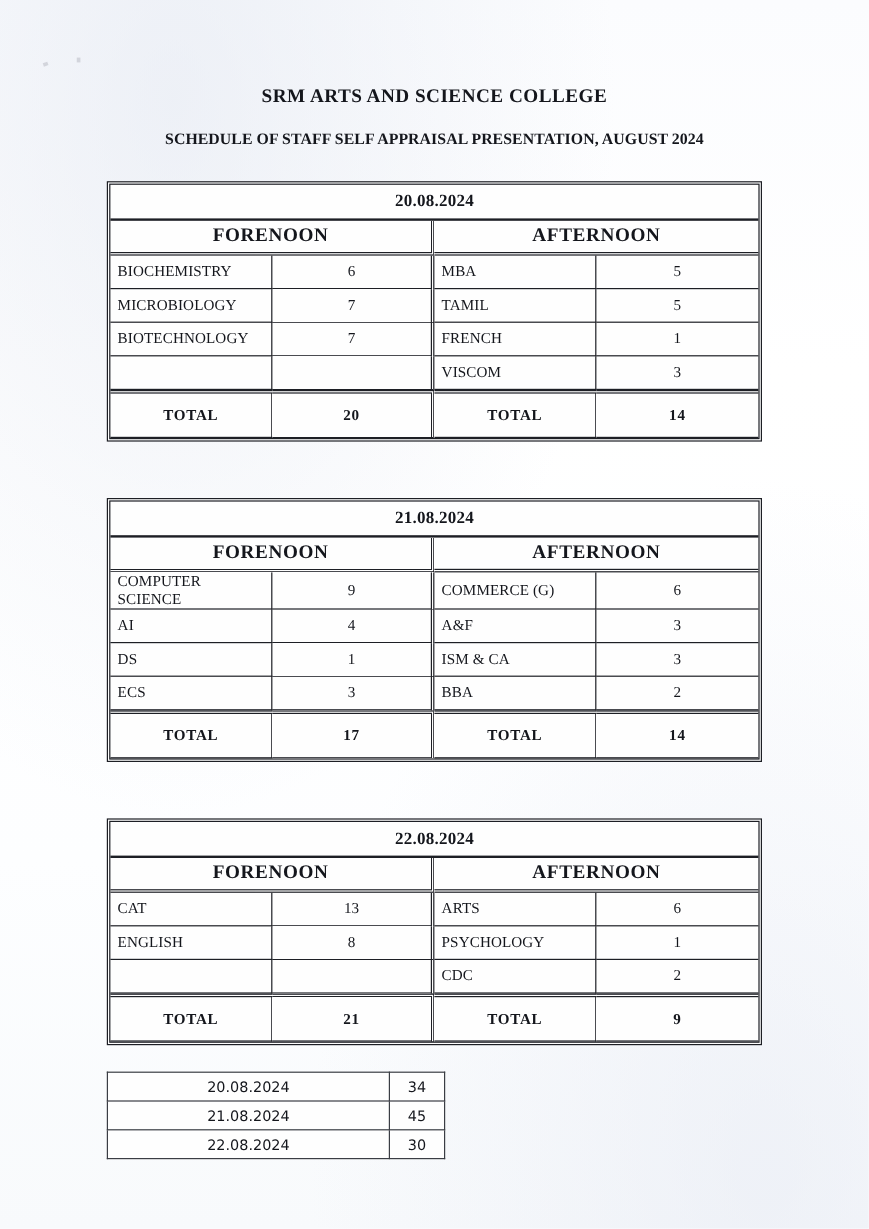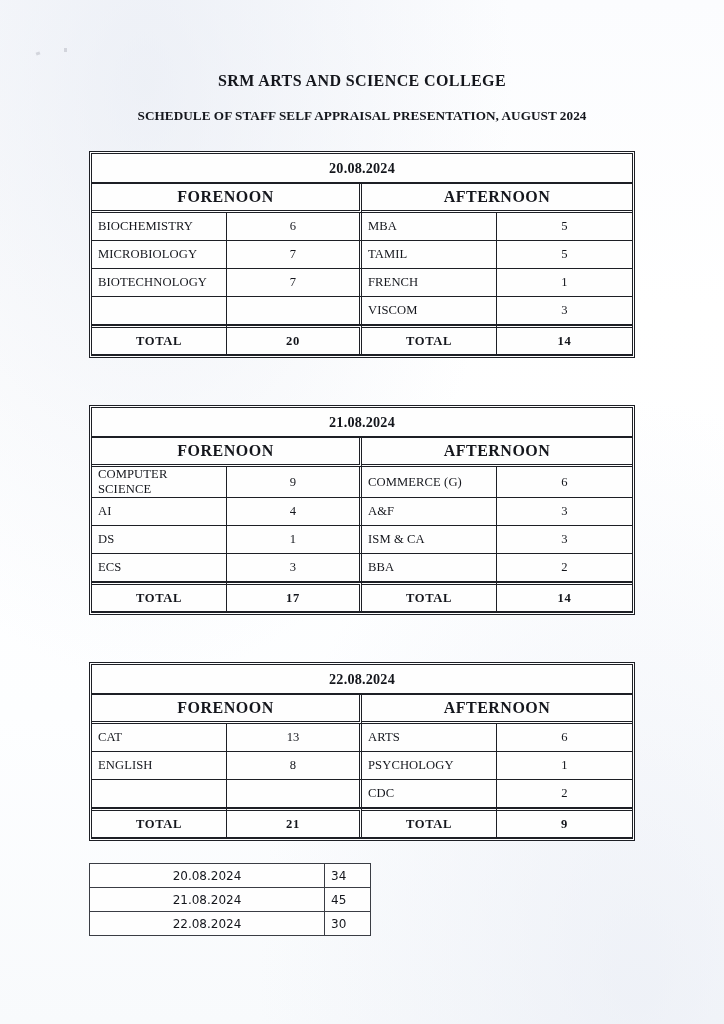--- a/index.html
+++ b/index.html
@@ -85,21 +85,21 @@
     height:29px !important;
     letter-spacing:.5px;
     border-bottom: 3px double #1d1f25 !important;
   }
   .mid-div { border-right: 3px double #1d1f25 !important; }
   .dept { text-align:left; letter-spacing:.1px; }
   .cnt  { text-align:center; }
   .total-row td {
     font-weight:bold;
     border-top: 3px double #1d1f25;
-    height:30px;
+    height:40px;
     letter-spacing:.6px;
   }
   .total-row .total-label { text-align:center; }
   .blank-cell { }
 
   .gap-1 { height: 47px; }
   .gap-2 { height: 47px; }
   .gap-3 { height: 22px; }
   .top-gap { height: 27px; }
 
@@ -115,21 +115,21 @@
     font-size: 12px;
     background:#fefefe;
   }
   .summary-table td {
     border: 1px solid #3a3d44;
     height: 24px;
     padding: 0 6px;
     vertical-align: middle;
   }
   .summary-date { text-align:center; }
-  .summary-count { text-align:left; width: 46px; }
+  .summary-count { text-align:center; width: 46px; }
 </style>
 </head>
 <body>
 
 <div class="paper-tint"></div>
 <div class="speck" style="left:36px;top:52px;width:4px;height:3px;transform:rotate(-20deg);"></div>
 <div class="speck" style="left:64px;top:48px;width:3px;height:4px;"></div>
 
 <div class="content">
 

